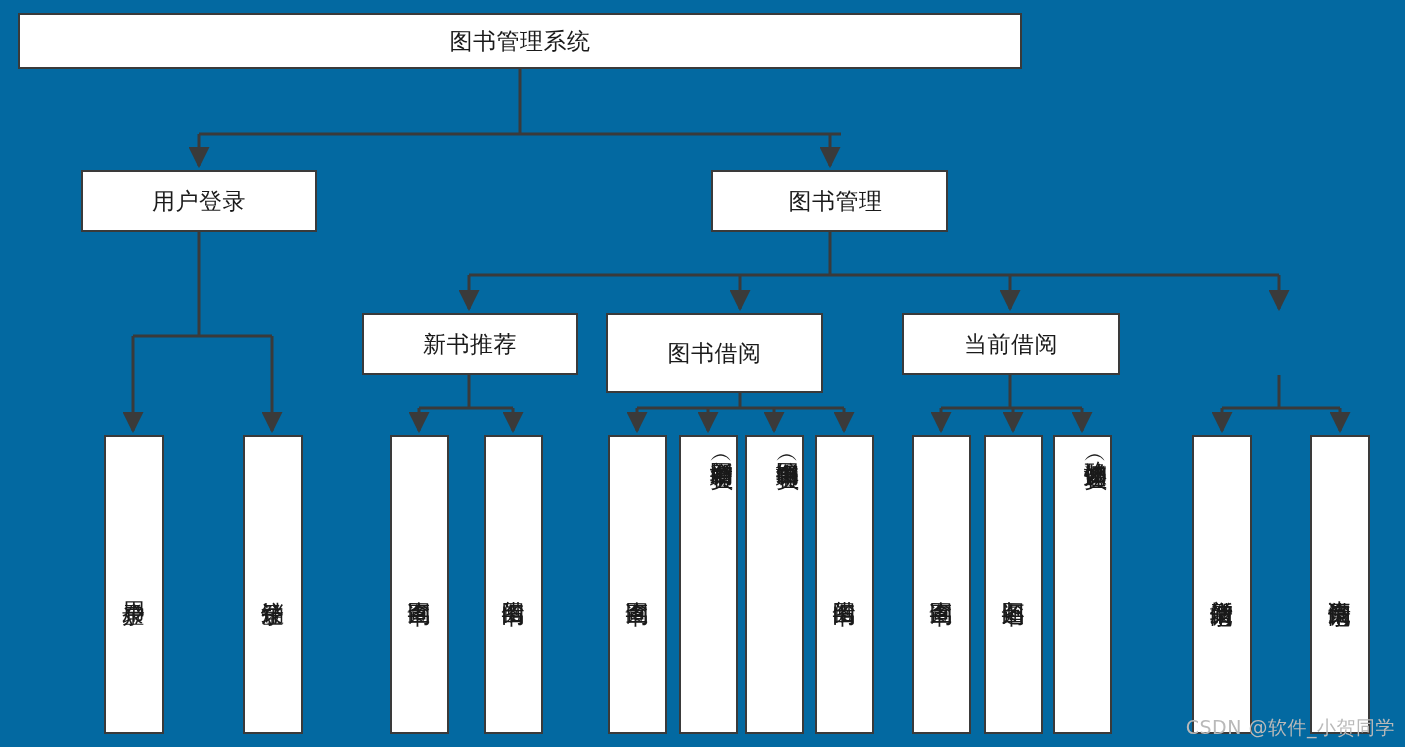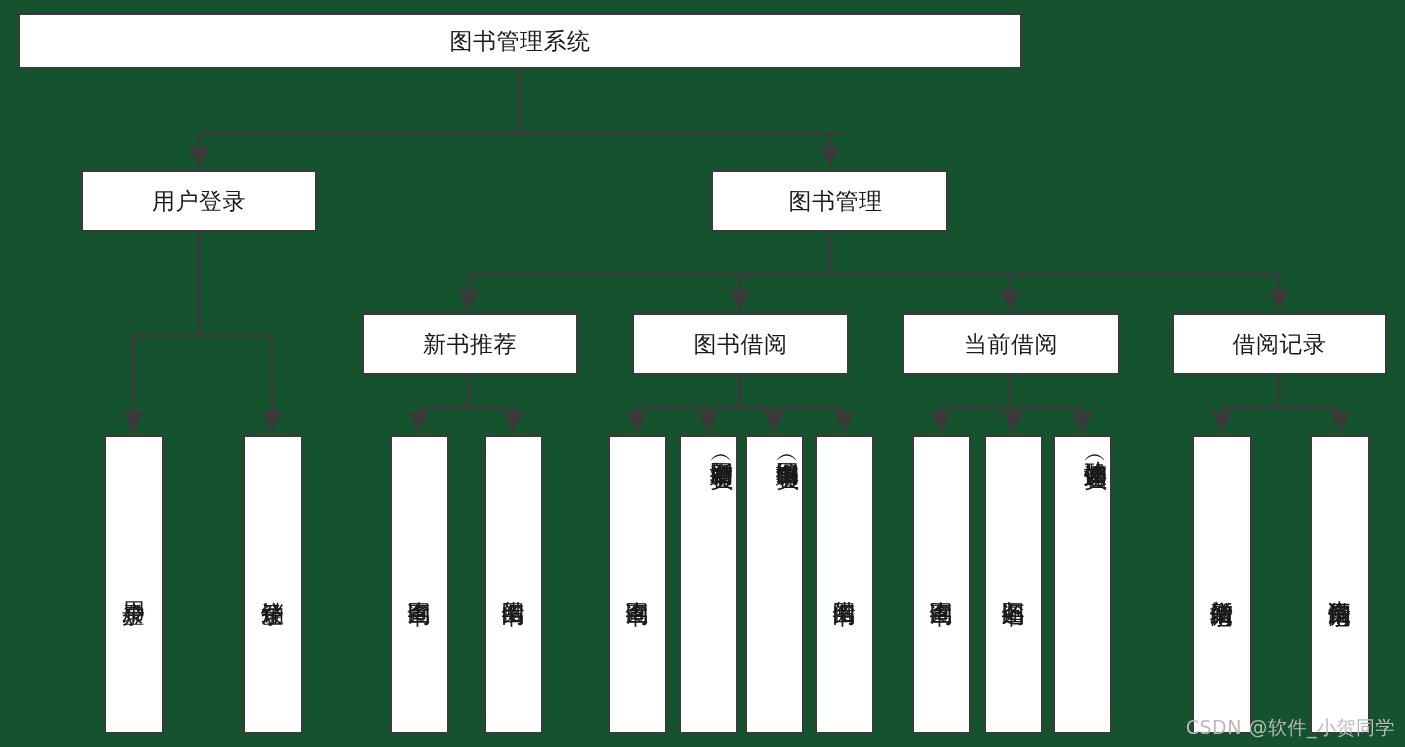--- a/index.html
+++ b/index.html
@@ -8,21 +8,21 @@
     padding: 0;
     background: #ffffff;
   }
   body {
     font-family: "DejaVu Sans", "Liberation Sans", sans-serif;
   }
   #canvas {
     position: relative;
     width: 1405px;
     height: 747px;
-    background: #14532d;
+    background: #0369a1;
     overflow: hidden;
   }
   #edges {
     position: absolute;
     left: 0;
     top: 0;
     width: 1405px;
     height: 747px;
   }
   .node {
@@ -122,23 +122,22 @@
       <path d="M 1340 408 L 1340 431" marker-end="url(#arw)"></path>
     </g>
   </svg>
 
   <div class="node h" id="n-root" style="left: 18px; top: 13px; width: 1004px; height: 56px;">图书管理系统</div>
 
   <div class="node h" id="n-l2-user" style="left: 81px; top: 170px; width: 236px; height: 62px;">用户登录</div>
   <div class="node h" id="n-l2-book" style="left: 711px; top: 170px; width: 237px; height: 62px; padding-left: 12px;">图书管理</div>
 
   <div class="node h" id="n-l3-new" style="left: 362px; top: 313px; width: 216px; height: 62px;">新书推荐</div>
-  <div class="node h" id="n-l3-borrow" style="left: 632px; top: 313px; width: 217px; height: 62px;">图书借阅</div>
+  <div class="node h" id="n-l3-borrow" style="left: 606px; top: 313px; width: 217px; height: 80px;">图书借阅</div>
   <div class="node h" id="n-l3-current" style="left: 902px; top: 313px; width: 218px; height: 62px;">当前借阅</div>
-  <div class="node h" id="n-l3-record" style="left: 1172px; top: 313px; width: 215px; height: 62px;">借阅记录</div>
 
   <div class="node v mid" id="n-l4-user-login" style="left: 104px; top: 435px; width: 60px; height: 299px;">用户登录</div>
   <div class="node v mid" id="n-l4-user-logout" style="left: 243px; top: 435px; width: 60px; height: 299px;">注销登录</div>
 
   <div class="node v mid" id="n-l4-new-query" style="left: 390px; top: 435px; width: 59px; height: 299px;">查询图书</div>
   <div class="node v mid" id="n-l4-new-borrow" style="left: 484px; top: 435px; width: 59px; height: 299px;">借阅图书</div>
 
   <div class="node v mid" id="n-l4-b-query" style="left: 608px; top: 435px; width: 59px; height: 299px;">查询图书</div>
   <div class="node v" id="n-l4-b-add" style="left: 679px; top: 435px; width: 59px; height: 299px;">新增图书（管理员）</div>
   <div class="node v" id="n-l4-b-edit" style="left: 745px; top: 435px; width: 59px; height: 299px;">编辑图书（管理员）</div>

